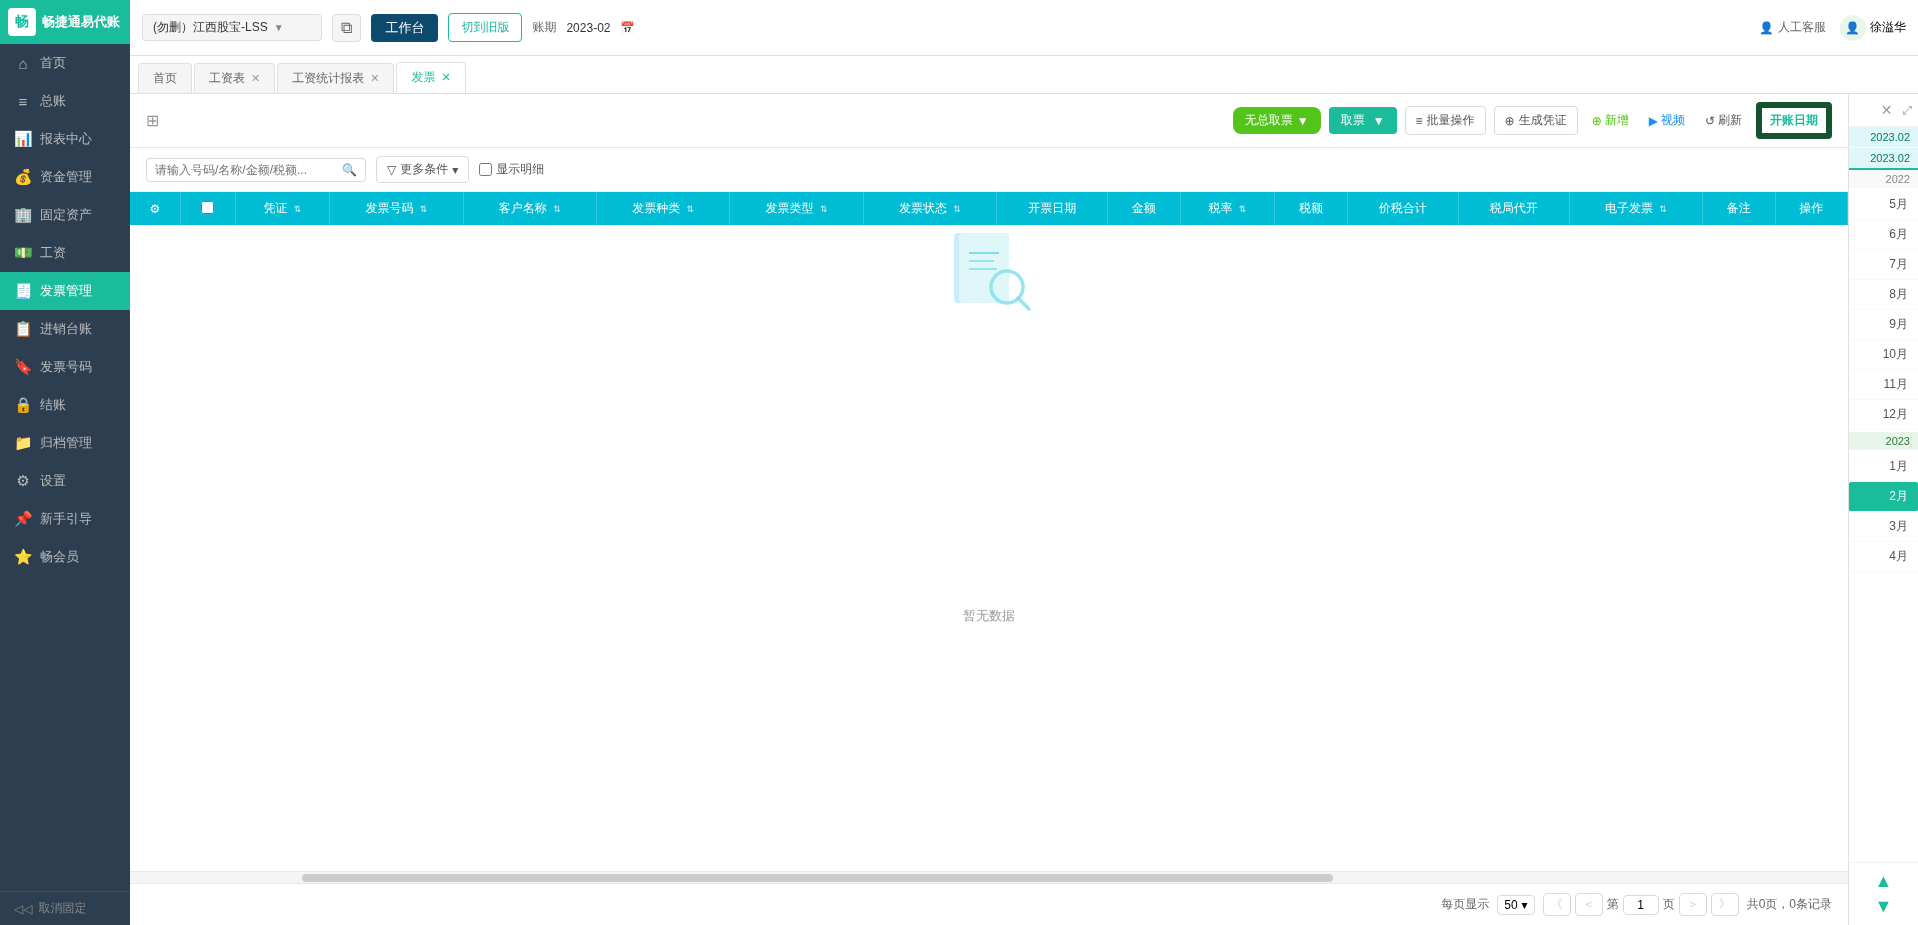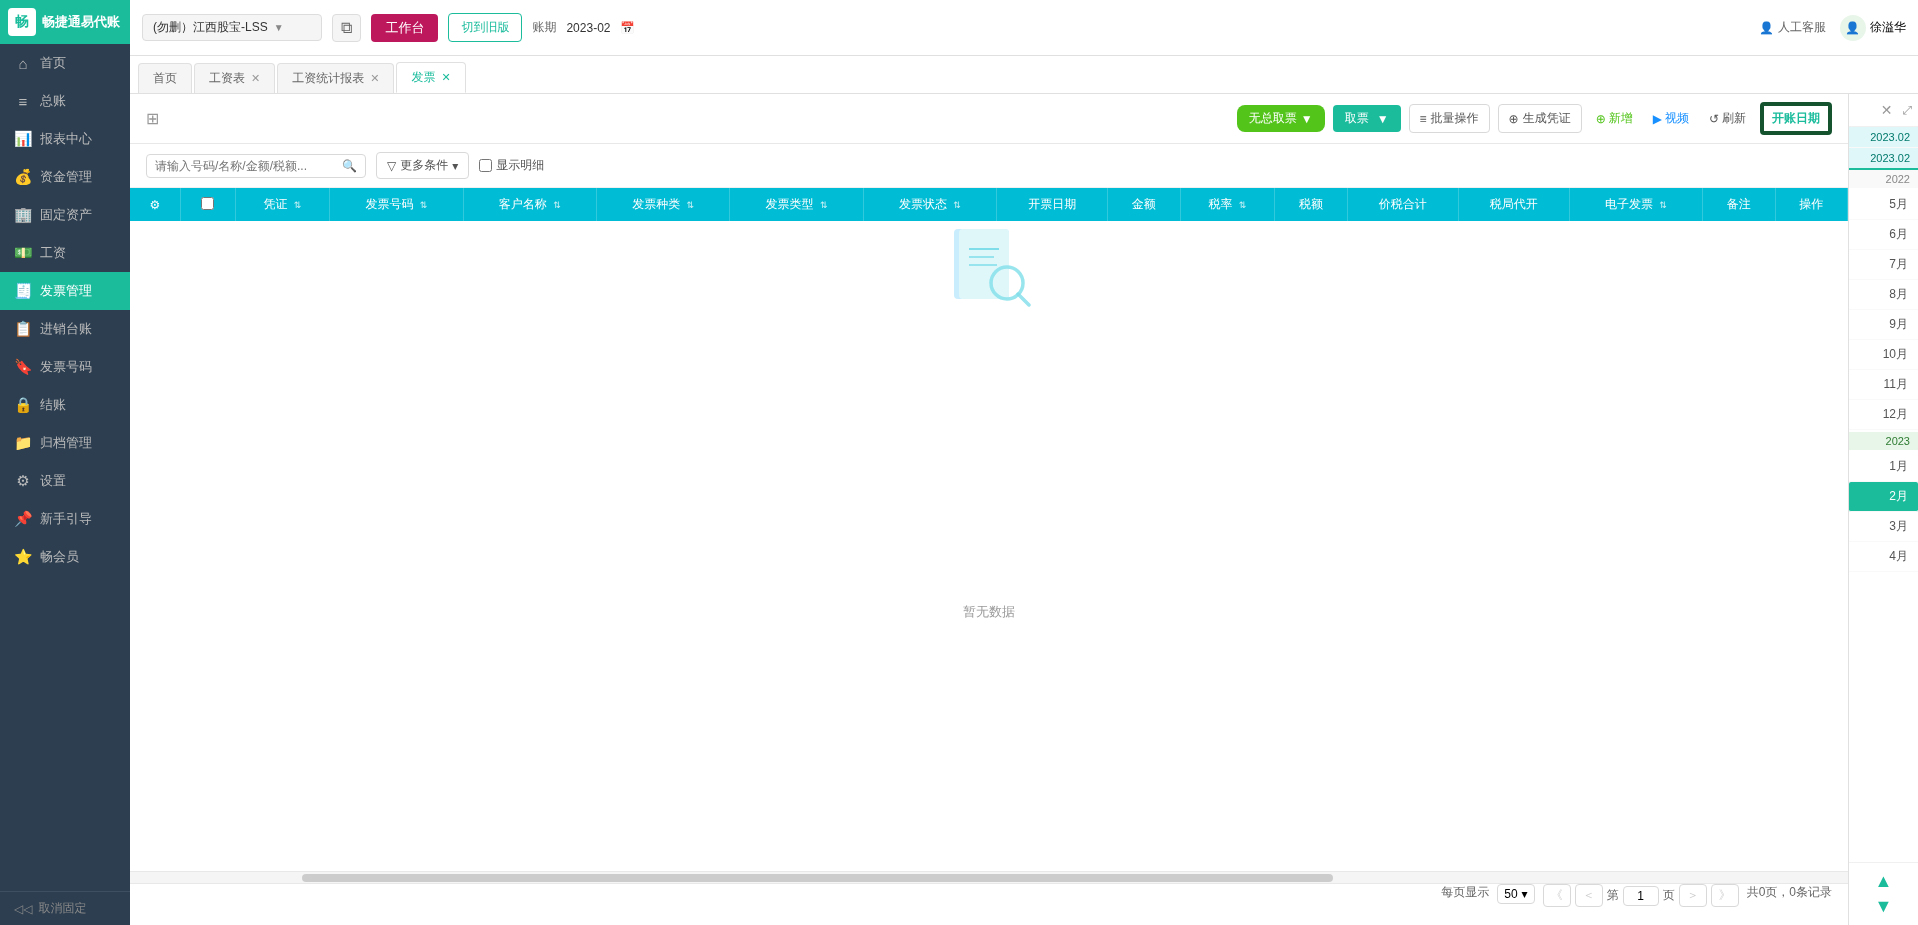--- a/index.html
+++ b/index.html
@@ -16,21 +16,21 @@
     .sidebar-collapse { display: flex; align-items: center; gap: 6px; padding: 8px 14px; color: #888; cursor: pointer; font-size: 12px; }
 
     
     .main-area { flex: 1; display: flex; flex-direction: column; overflow: hidden; position: relative; }
 
     
     .topbar { height: 56px; background: #fff; display: flex; align-items: center; padding: 0 12px; gap: 10px; border-bottom: 1px solid #e0e0e0; flex-shrink: 0; }
     .company-selector { display: flex; align-items: center; gap: 6px; background: #f5f5f5; border: 1px solid #ddd; border-radius: 4px; padding: 4px 10px; cursor: pointer; font-size: 12px; color: #333; min-width: 180px; }
     .company-selector .chevron { color: #888; font-size: 10px; }
     .copy-btn { background: #f5f5f5; border: 1px solid #ddd; border-radius: 4px; padding: 4px 8px; cursor: pointer; font-size: 16px; color: #666; }
-    .workbench-btn { background: #be185d; color: white; border: none; border-radius: 4px; padding: 5px 14px; cursor: pointer; font-size: 13px; }
+    .workbench-btn { background: #0c4a6e; color: white; border: none; border-radius: 4px; padding: 5px 14px; cursor: pointer; font-size: 13px; }
     .switch-btn { background: white; border: 1px solid #1abc9c; color: #1abc9c; border-radius: 4px; padding: 5px 12px; cursor: pointer; font-size: 12px; }
     .period-label { font-size: 12px; color: #666; }
     .period-value { font-size: 12px; color: #333; }
     .period-icon { color: #888; cursor: pointer; }
     .topbar-right { margin-left: auto; display: flex; align-items: center; gap: 14px; }
     .topbar-right .service { display: flex; align-items: center; gap: 4px; color: #666; cursor: pointer; font-size: 12px; }
     .topbar-right .user { display: flex; align-items: center; gap: 4px; cursor: pointer; }
     .avatar { width: 26px; height: 26px; background: #e8f5e9; border-radius: 50%; display: flex; align-items: center; justify-content: center; font-size: 12px; color: #2e7d32; }
 
     
@@ -73,21 +73,21 @@
     .data-table thead tr { background: #00bcd4; color: white; }
     .data-table thead th { padding: 8px 10px; text-align: center; font-weight: normal; white-space: nowrap; border-right: 1px solid rgba(255,255,255,0.2); }
     .data-table thead th .sort-icon { font-size: 9px; color: rgba(255,255,255,0.8); margin-left: 3px; }
 
     
     .empty-state { flex: 1; display: flex; flex-direction: column; align-items: center; justify-content: space-between; gap: 16px; }
     .empty-icon { width: 100px; height: 90px; position: relative; }
     .empty-text { color: #999; font-size: 13px; }
 
     
-    .pagination-bar { height: 42px; background: white; border-top: 1px solid #e8e8e8; display: flex; align-items: flex-start; justify-content: flex-end; padding: 0 16px; gap: 8px; flex-shrink: 0; }
+    .pagination-bar { height: 42px; background: white; border-top: 1px solid #e8e8e8; display: flex; align-items: center; justify-content: flex-end; padding: 0 16px; gap: 8px; flex-shrink: 0; }
     .pagination-bar .page-size-label { color: #666; font-size: 12px; }
     .page-size-select { border: 1px solid #d9d9d9; border-radius: 4px; padding: 2px 6px; font-size: 12px; display: flex; align-items: center; gap: 4px; cursor: pointer; }
     .page-nav { display: flex; align-items: center; gap: 4px; }
     .page-nav button { border: 1px solid #d9d9d9; background: white; border-radius: 4px; padding: 2px 7px; cursor: pointer; font-size: 12px; color: #666; }
     .page-nav button:disabled { color: #ccc; cursor: not-allowed; }
     .page-input { border: 1px solid #d9d9d9; border-radius: 4px; width: 36px; text-align: center; font-size: 12px; padding: 2px; }
     .total-info { color: #666; font-size: 12px; }
 
     
     .bottom-bar { height: 32px; background: #f9f9f9; border-top: 1px solid #e8e8e8; display: flex; align-items: center; padding: 0 16px; gap: 16px; flex-shrink: 0; }
@@ -261,21 +261,21 @@
             <span>新增</span>
           </button>
           <button class="btn-text blue">
             <span>▶</span>
             <span>视频</span>
           </button>
           <button class="btn-text">
             <span>↺</span>
             <span>刷新</span>
           </button>
-          <button class="btn-text" style="color:#1abc9c;font-weight:bold;border:4px solid #14532d;border-radius:4px;padding:4px 8px;">
+          <button class="btn-text" style="color:#1abc9c;font-weight:bold;border:6px solid #14532d;border-radius:4px;padding:4px 8px;">
             <span>开账日期</span>
           </button>
         </div>
       </div>
 
       <div class="filter-bar">
         <div class="search-input">
           <input type="text" placeholder="请输入号码/名称/金额/税额..." style="">
           <span style="color:#ccc;">🔍</span>
         </div>

